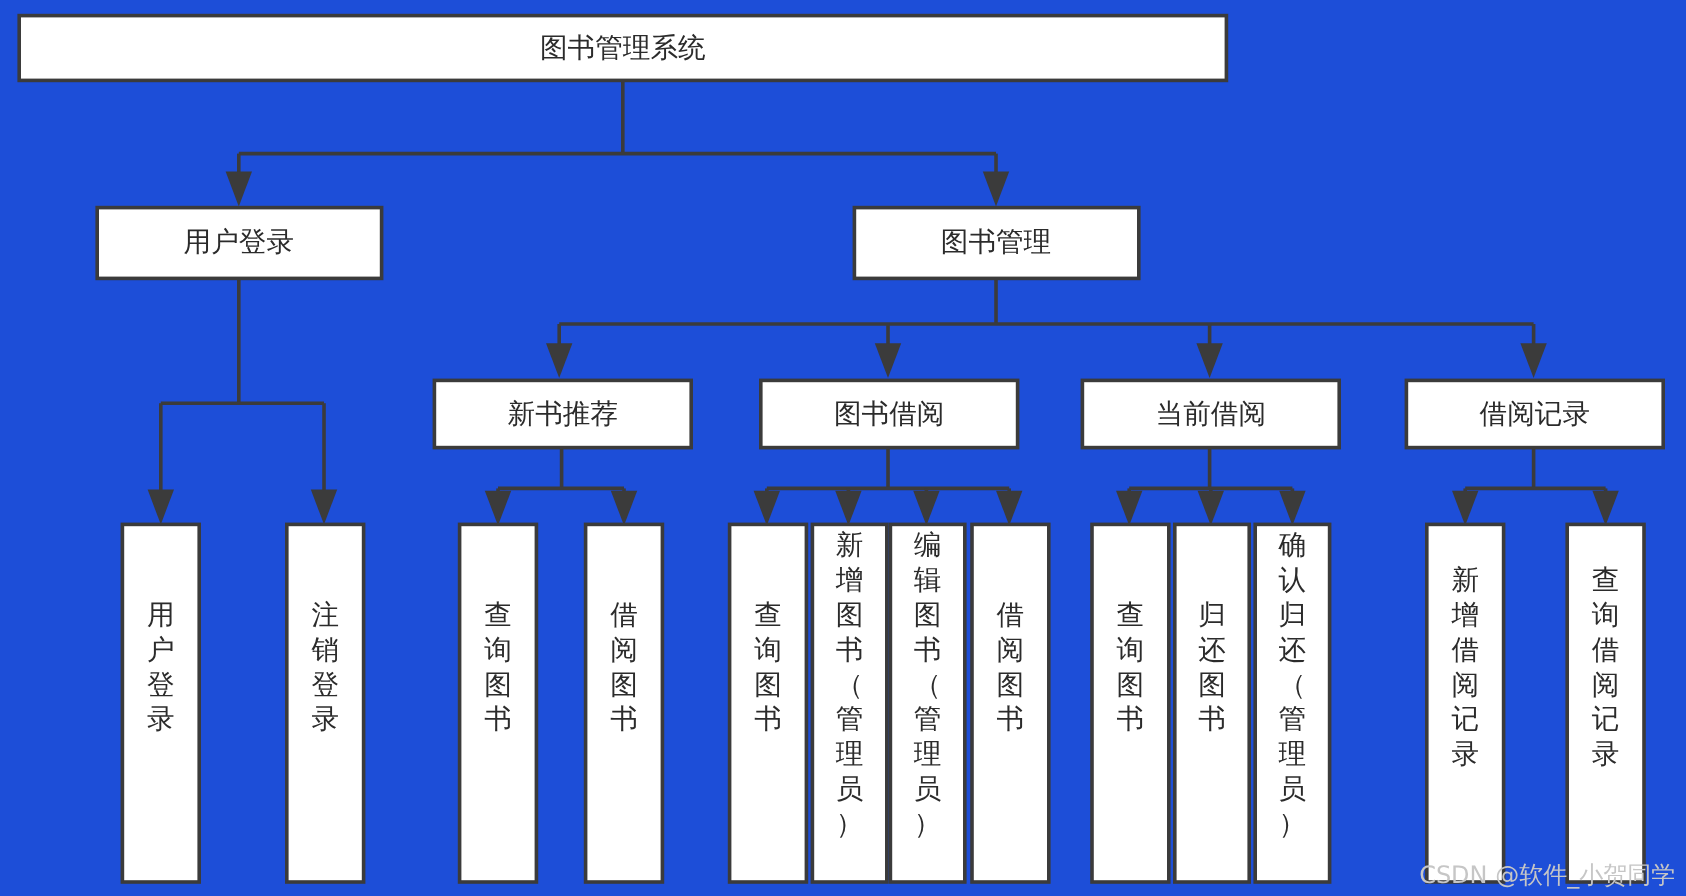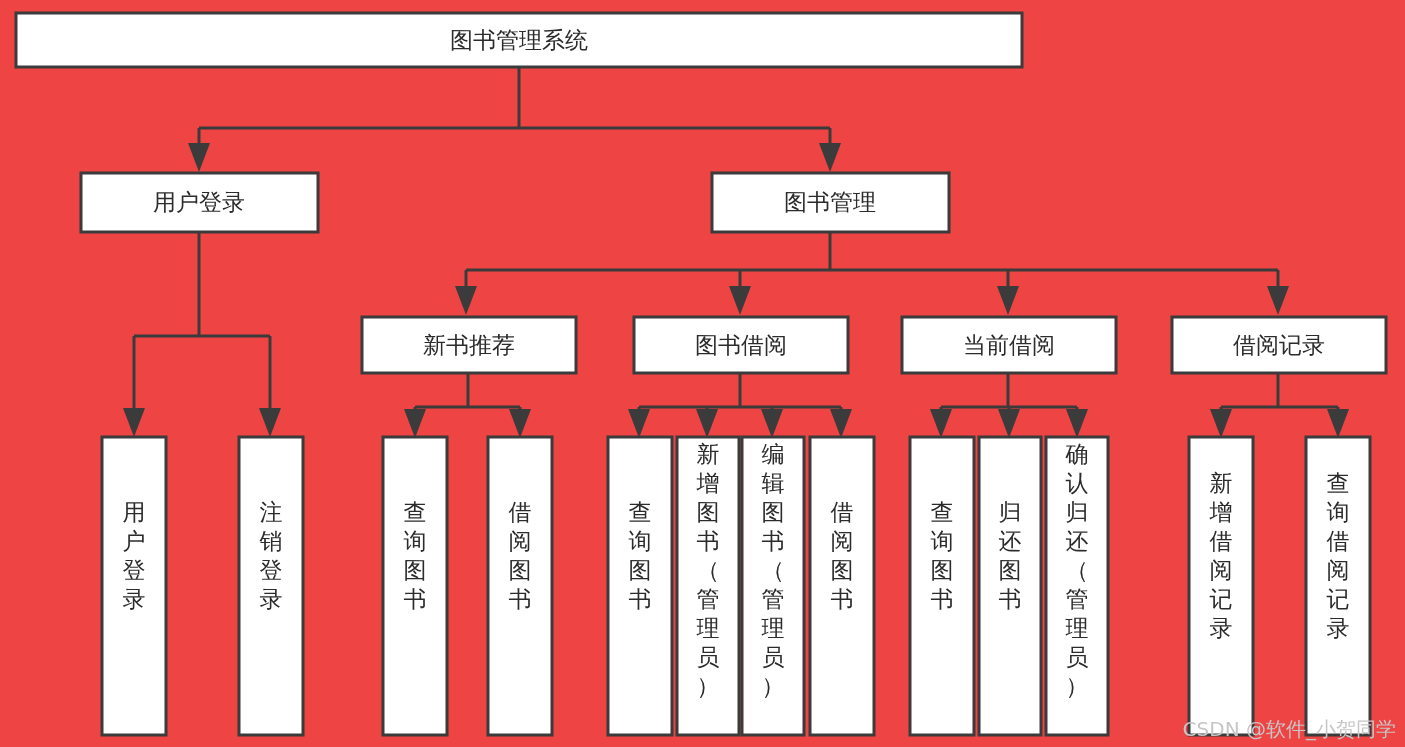--- a/index.html
+++ b/index.html
@@ -7,21 +7,21 @@
     padding: 0;
     background: #ffffff;
   }
   body {
     font-family: "DejaVu Sans", "Liberation Sans", sans-serif;
   }
   #stage {
     position: relative;
     width: 1405px;
     height: 747px;
-    background: #ef4444;
+    background: #1d4ed8;
     overflow: hidden;
   }
   #diagram-svg {
     position: absolute;
     left: 0;
     top: 0;
     width: 1405px;
     height: 747px;
   }
   .node-box {

